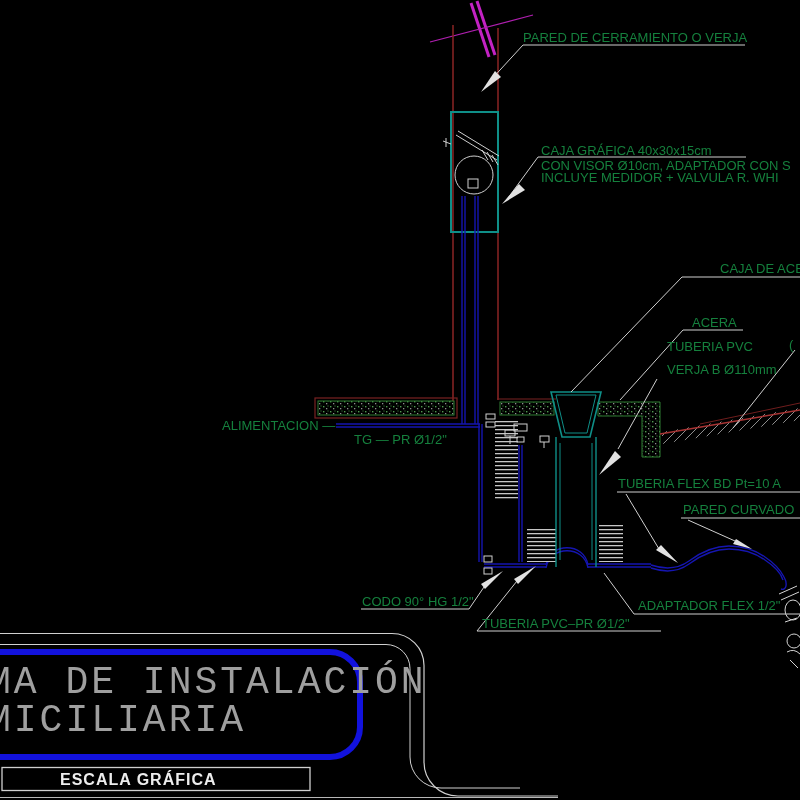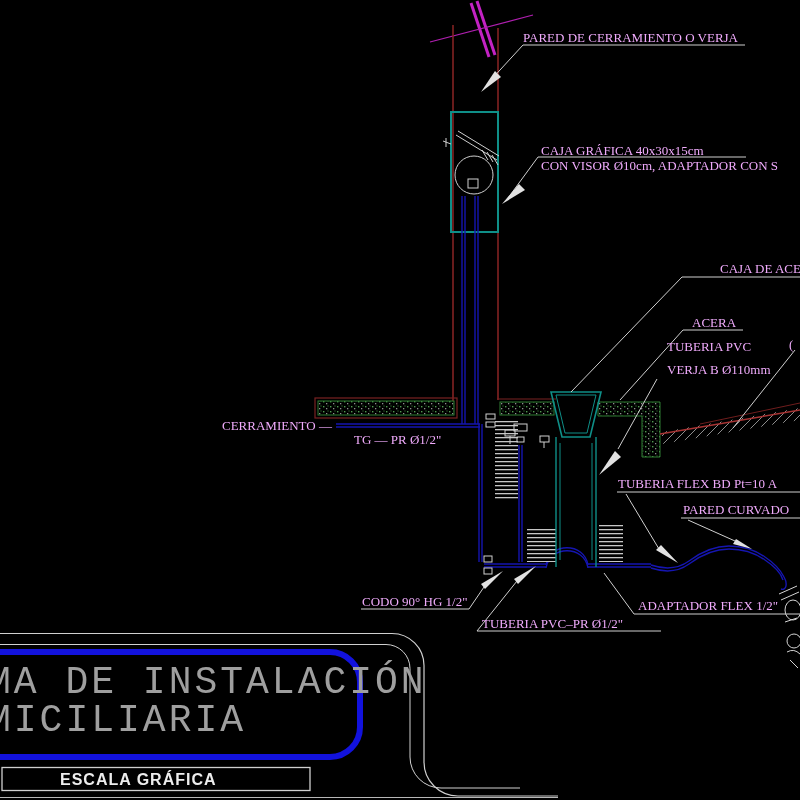--- a/index.html
+++ b/index.html
@@ -1,20 +1,20 @@
 <!DOCTYPE html>
 <html><head>
 <meta charset="utf-8">
 <style>
   html,body{margin:0;padding:0;background:#000;}
   #canvas{position:relative;width:800px;height:800px;background:#000;overflow:hidden;
           font-family:"Liberation Mono", monospace;}
   svg{position:absolute;left:0;top:0;}
-  .lbl{position:absolute;color:#f0abfc;font-size:13px;line-height:13px;white-space:pre;
-       font-family:Liberation Serif, serif;}
+  .lbl{position:absolute;color:#15803d;font-size:13px;line-height:13px;white-space:pre;
+       font-family:Liberation Sans, sans-serif;}
   .title-big{position:absolute;color:#9f9f9f;font-size:38px;line-height:38px;
              letter-spacing:3px;white-space:pre;font-family:"Liberation Mono", monospace;}
   .scale-lbl{position:absolute;color:#ededed;font-size:16px;line-height:18px;font-weight:bold;
              letter-spacing:1px;white-space:pre;font-family:Liberation Sans, sans-serif;}
 </style>
 </head>
 <body>
 
 <div id="canvas">
 
@@ -169,25 +169,26 @@
     <path d="M0,644.5 H386 A24,24 0 0 1 410,668.5 V757 A31,31 0 0 0 441,788 H520" stroke="#d0d0d0" stroke-width="1"></path>
     <path d="M0,797.5 H558" stroke="#b8b8b8" stroke-width="1.2"></path>
     <path d="M-6,652 H330 A30,30 0 0 1 360,682 V727 A30,30 0 0 1 330,757 H-6" stroke="#1212dd" stroke-width="6"></path>
     <rect x="2" y="767.5" width="308" height="23" stroke="#d0d0d0" stroke-width="1.3"></rect>
   </g>
 </svg>
 
 <div class="lbl" style="left:523px;top:31px">PARED DE CERRAMIENTO O VERJA</div>
 <div class="lbl" style="left:541px;top:144px">CAJA GRÁFICA 40x30x15cm</div>
 <div class="lbl" style="left:541px;top:159px">CON VISOR Ø10cm, ADAPTADOR CON S</div>
+<div class="lbl" style="left:541px;top:171px">INCLUYE MEDIDOR + VALVULA R. WHI</div>
 <div class="lbl" style="left:720px;top:262px">CAJA DE ACERA</div>
 <div class="lbl" style="left:692px;top:316px">ACERA</div>
 <div class="lbl" style="left:667px;top:340px">TUBERIA PVC</div>
 <div class="lbl" style="left:667px;top:363px">VERJA B Ø110mm</div>
-<div class="lbl" style="left:222px;top:419px">CERRAMIENTO —</div>
+<div class="lbl" style="left:222px;top:419px">ALIMENTACION —</div>
 <div class="lbl" style="left:354px;top:433px">TG — PR Ø1/2"</div>
 <div class="lbl" style="left:618px;top:477px">TUBERIA FLEX BD Pt=10 A</div>
 <div class="lbl" style="left:683px;top:503px">PARED CURVADO</div>
 <div class="lbl" style="left:362px;top:595px">CODO 90° HG 1/2"</div>
 <div class="lbl" style="left:482px;top:617px">TUBERIA PVC–PR Ø1/2"</div>
 <div class="lbl" style="left:638px;top:599px">ADAPTADOR FLEX 1/2"</div>
 <div class="lbl" style="left:789px;top:338px">(</div>
 
 <div class="title-big" style="left:-12px;top:664px">MA DE INSTALACIÓN</div>
 <div class="title-big" style="left:-12px;top:702px">MICILIARIA</div>

